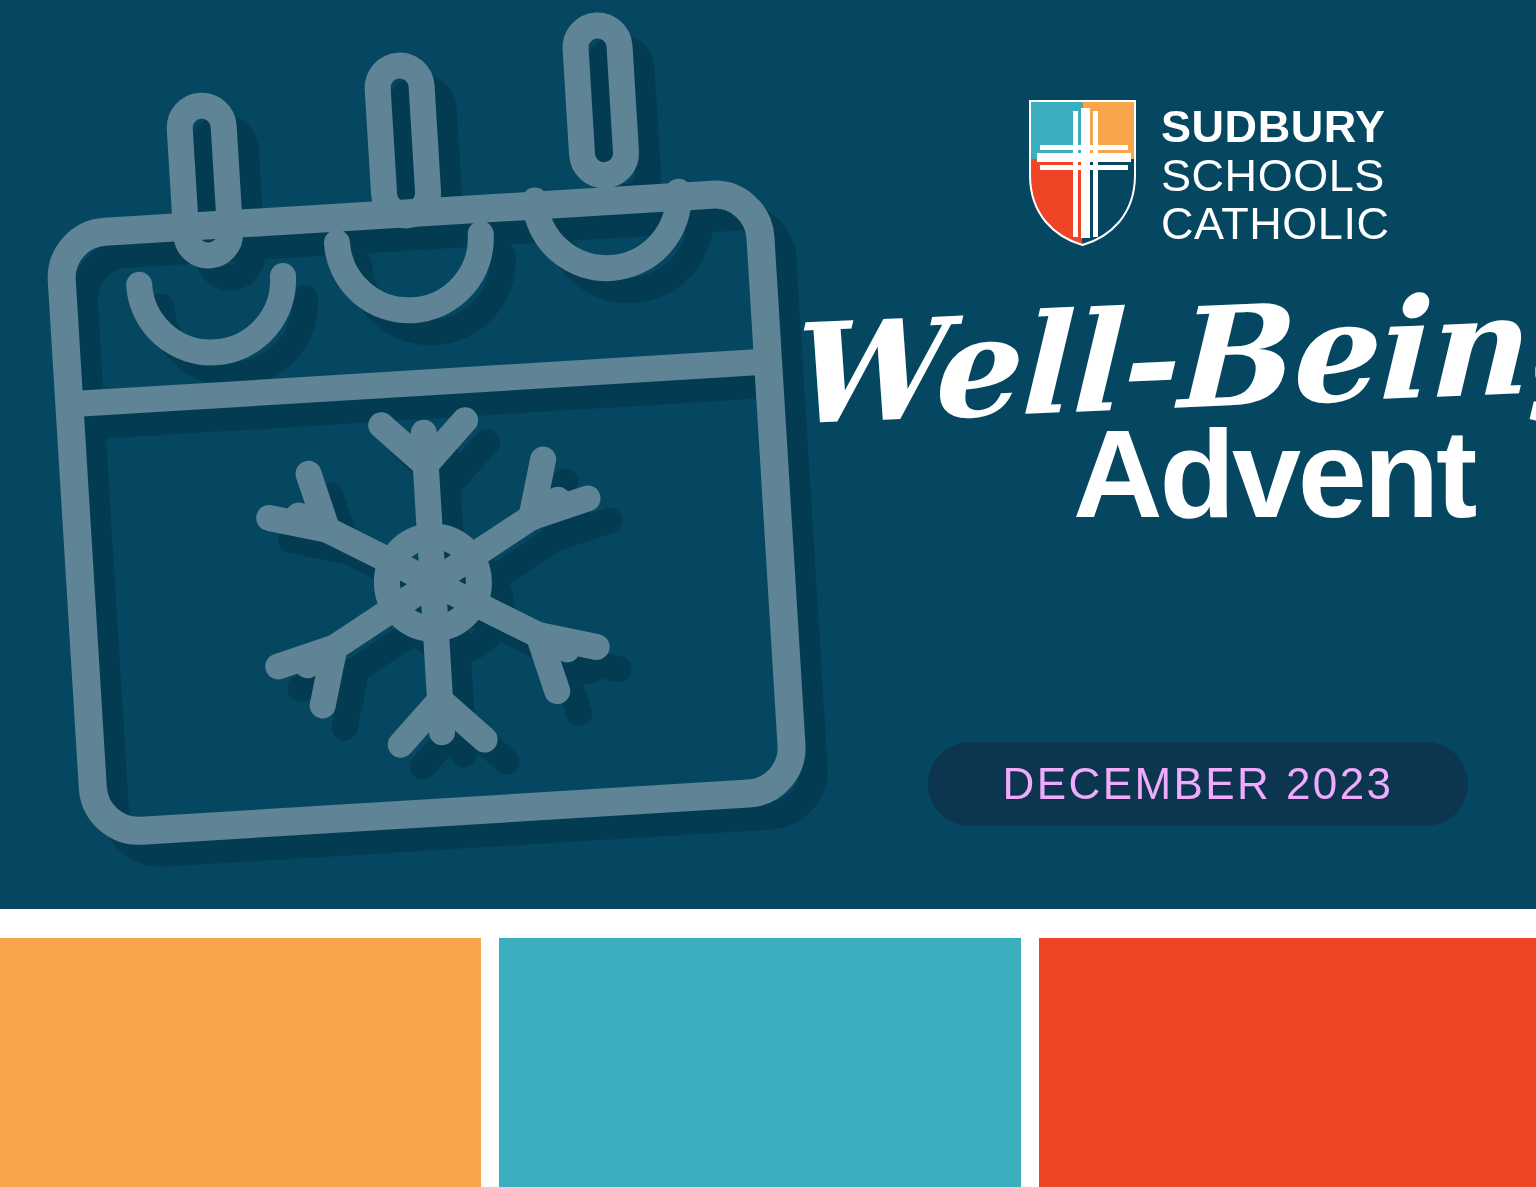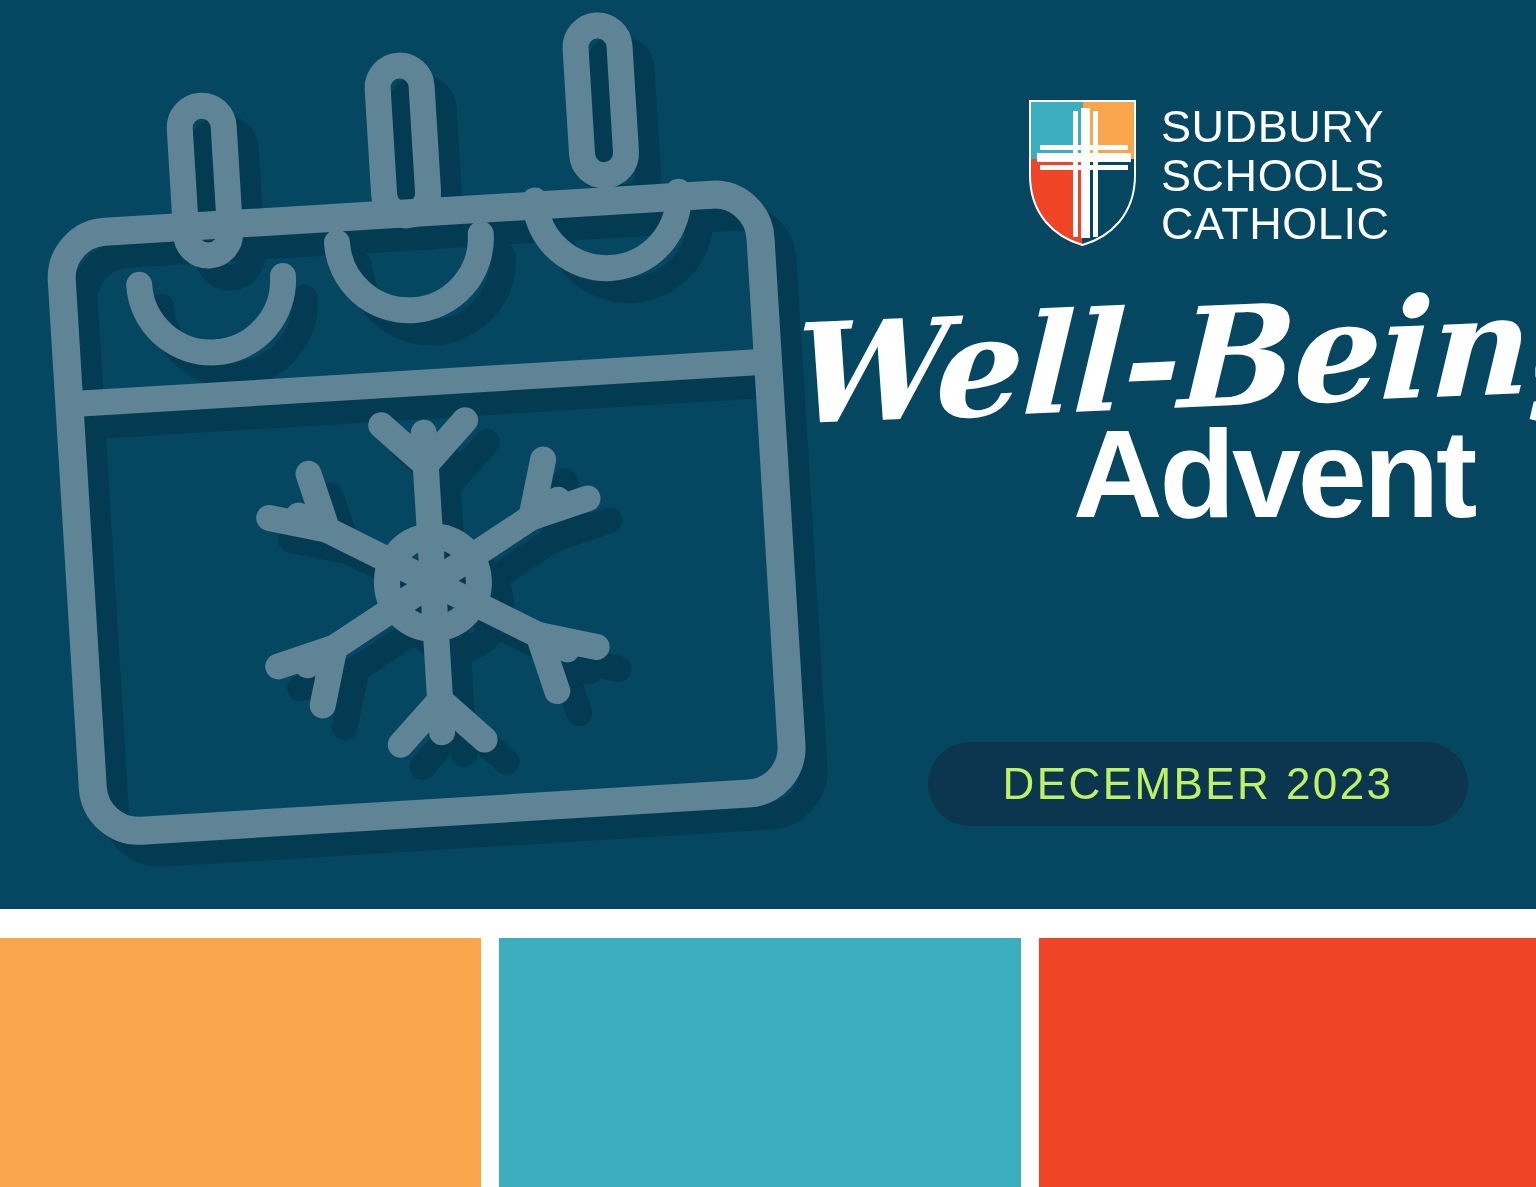--- a/index.html
+++ b/index.html
@@ -70,21 +70,21 @@
     justify-content: center;
     color: #ffffff;
     line-height: 1.08;
     padding-top: 6px;
   }
   .logo-line {
     font-size: 45px;
     letter-spacing: 0.012em;
     white-space: nowrap;
   }
-  .logo-line-1 { font-weight: 400; }
+  .logo-line-1 { font-weight: 700; }
   .logo-line-2,
   .logo-line-3 { font-weight: 400; }
 
   
   .headline {
     position: absolute;
     right: 62px;
     top: 286px;
     width: 680px;
     text-align: right;
@@ -123,21 +123,21 @@
     top: 742px;
     min-width: 540px;
     height: 84px;
     background: #0C3550;
     border-radius: 42px;
     display: flex;
     align-items: center;
     justify-content: center;
   }
   .date-pill-label {
-    color: #bef264;
+    color: #f0abfc;
     font-size: 44px;
     font-weight: 400;
     letter-spacing: 0.055em;
     line-height: 1;
     white-space: nowrap;
   }
 
   
   .swatch-bar {
     position: absolute;

